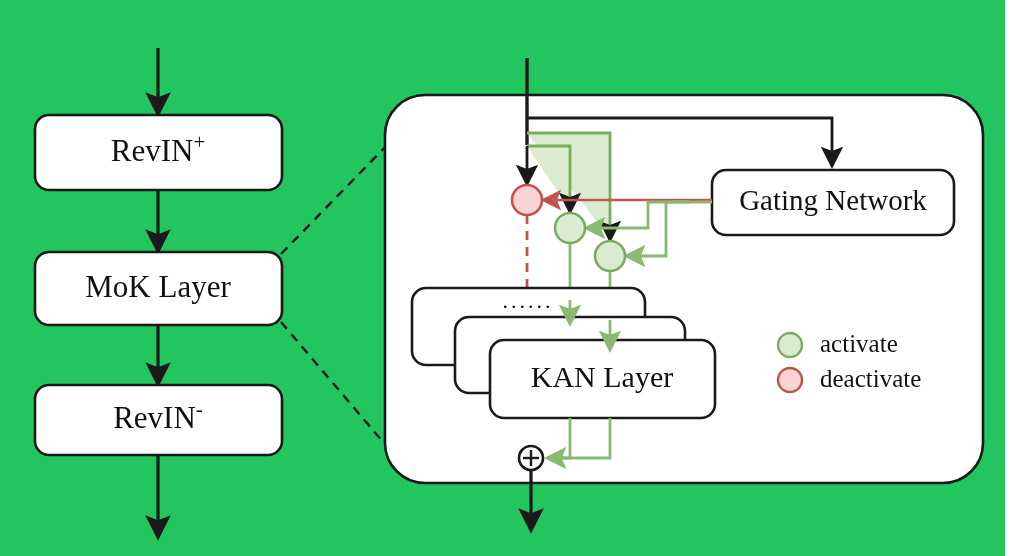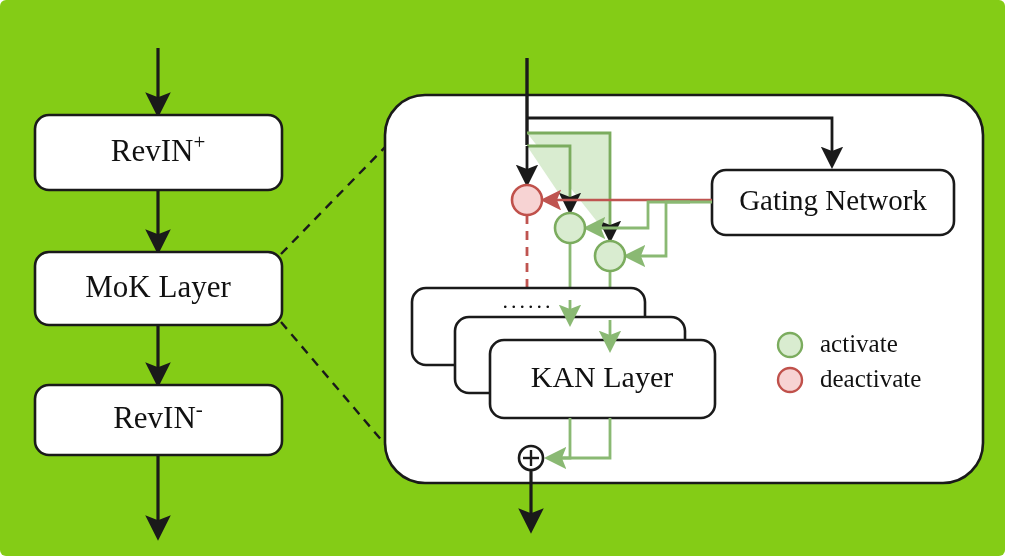--- a/index.html
+++ b/index.html
@@ -1,18 +1,18 @@
 <!DOCTYPE html>
 <html><head>
 <meta charset="utf-8">
 <style>
   html,body{margin:0;padding:0;background:#ffffff;}
   body{width:1017px;height:556px;overflow:hidden;
        font-family:"Liberation Serif","DejaVu Serif",serif;}
-  #stage{position:relative;width:1005px;height:556px;background:#84cc16;border-radius:6px;}
+  #stage{position:relative;width:1005px;height:556px;background:#22c55e;}
   #stage svg{position:absolute;left:0;top:0;width:1017px;height:556px;}
   .boxlabel{font-family:"Liberation Serif","DejaVu Serif",serif;
             fill:#111;text-anchor:middle;dominant-baseline:middle;}
   .legendlabel{font-family:"Liberation Serif","DejaVu Serif",serif;
             fill:#111;text-anchor:start;dominant-baseline:middle;}
   .sup{font-size:21px;}
 </style>
 </head>
 <body>
 

